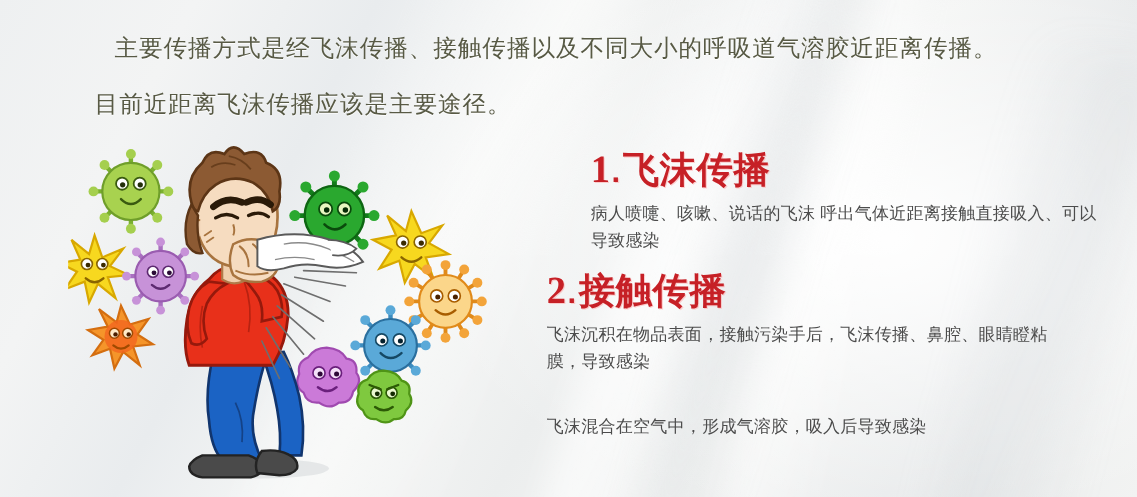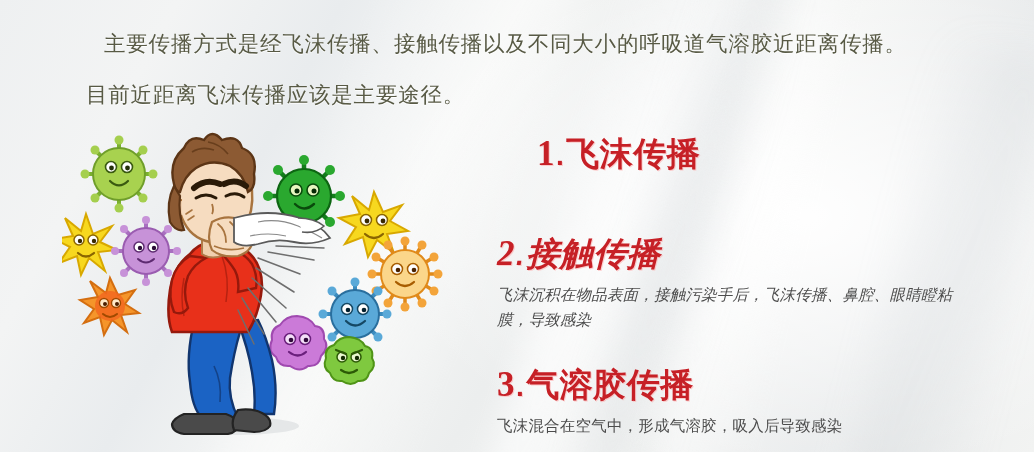--- a/index.html
+++ b/index.html
@@ -60,21 +60,21 @@
     white-space: nowrap;
     text-shadow: 0 1px 0 rgba(255,255,255,0.85);
   }
   .hdr-line.l1 { position: absolute; left: 104px; top: 29px; }
   .hdr-line.l2 { position: absolute; left: 70px;  top: 80px; margin-left: 16px; }
 
   
   .sections { position: absolute; left: 497px; top: 136px; width: 530px; }
   .section { position: absolute; left: 0; width: 530px; }
   .section.s1 { top: 0; margin-left: 40px; }
-  .section.s2 { top: 100px; font-style: italic; }
+  .section.s2 { top: 110px; }
   .section.s3 { top: 231px; }
 
   .sec-title {
     font-size: 33px;
     font-weight: bold;
     color: #c62026;
     letter-spacing: 0.5px;
     white-space: nowrap;
     line-height: 1.05;
     text-shadow: 1px 1px 0 rgba(255,170,170,0.55);
@@ -389,30 +389,28 @@
       </g>
     </svg>
   </div>
 
   <div class="sections">
 
     <div class="section s1">
       <div class="sec-title">
         <span class="num">1</span><span class="dot">.</span><span>飞沫传播</span>
       </div>
+      <div class="sec-body">病人喷嚏、咳嗽、说话的飞沫 呼出气体近距离接触直接吸入、可以导致感染</div>
     </div>
 
     <div class="section s2">
       <div class="sec-title">
         <span class="num">2</span><span class="dot">.</span><span>接触传播</span>
       </div>
       <div class="sec-body">飞沫沉积在物品表面，接触污染手后，飞沫传播、鼻腔、眼睛瞪粘膜，导致感染</div>
     </div>
 
     <div class="section s3">
-      <div class="sec-title">
-        <span class="num">3</span><span class="dot">.</span><span>气溶胶传播</span>
-      </div>
       <div class="sec-body">飞沫混合在空气中，形成气溶胶，吸入后导致感染</div>
     </div>
 
   </div>
 </div>
 
 </body></html>

